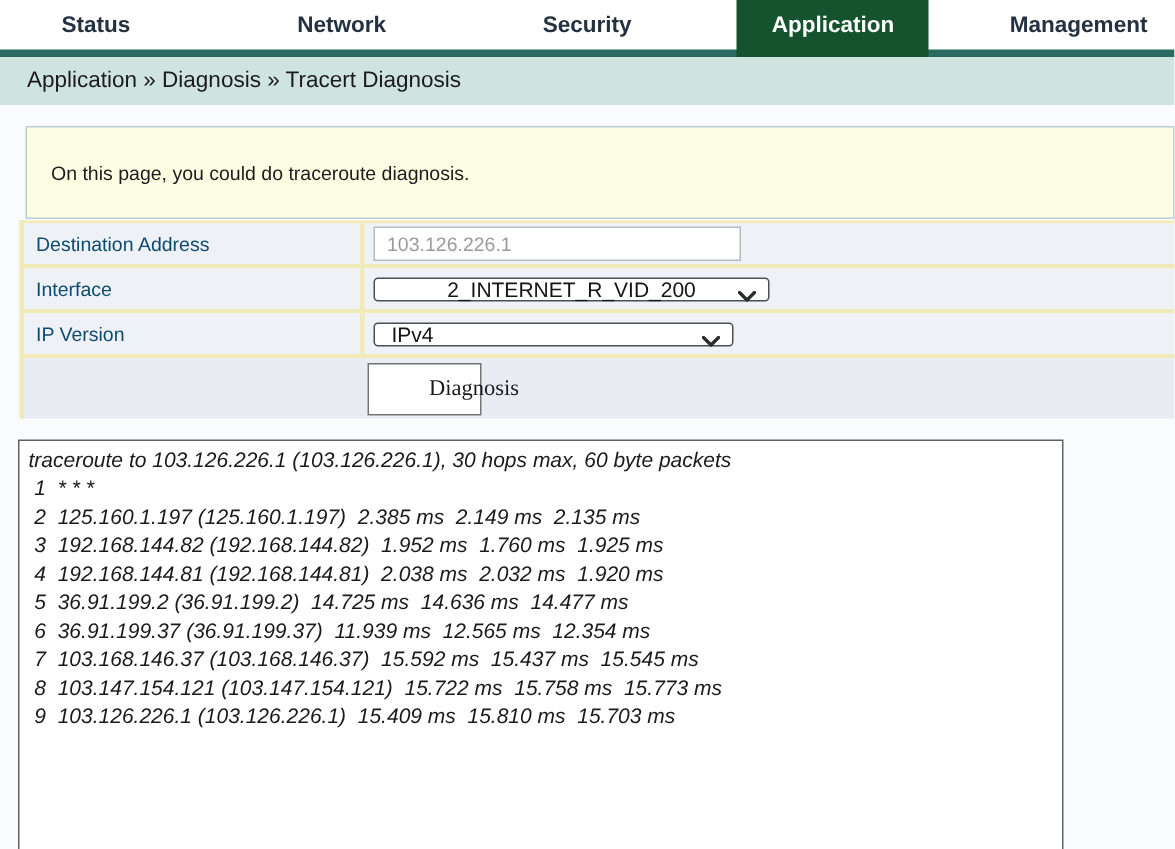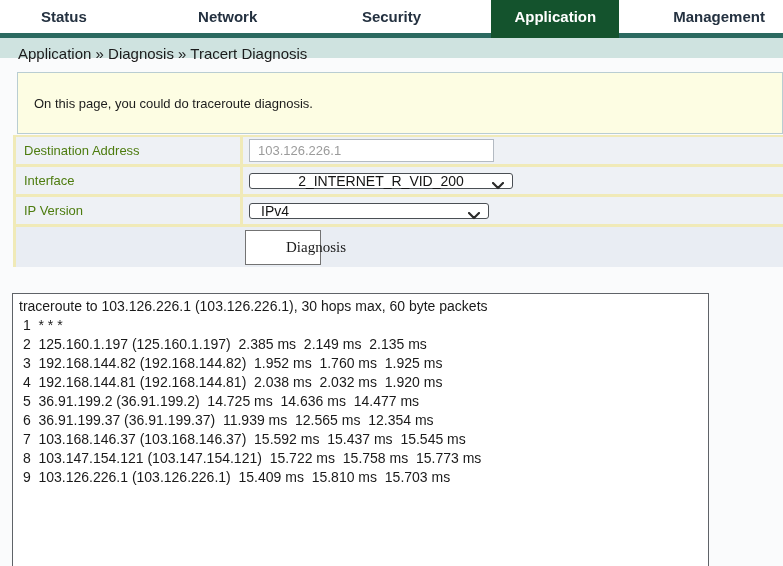--- a/index.html
+++ b/index.html
@@ -8,35 +8,35 @@
 
   
   .tabbar { position:relative; height:38px; background:#ffffff; }
   .teal-band { position:absolute; left:0; right:0; bottom:0; height:5px; background:#2b6a60; }
   .tabs { display:flex; height:38px; align-items:flex-start; position:relative;gap:36px; }
   .tab { width:137px; height:33px; line-height:33px; text-align:center;
          font-size:15px; font-weight:bold; color:#243140; cursor:pointer; }
   .tab.active { height:38px; line-height:34px; background:#14532d; color:#ffffff; z-index:2; }
 
   
-  .breadcrumb { height:20px; line-height:32px; background:#cfe3e0;
+  .breadcrumb { height:32px; line-height:32px; background:#cfe3e0;
                 padding-left:18px; font-size:15px; color:#1b1b1b; }
 
   
   .info-box { margin:14px 0 0 17px; width:calc(100% - 17px); height:62px;
               background:#fdfde3; border:1px solid #b9cdd2;
               display:flex; align-items:center; padding-left:16px;
               font-size:13px; color:#1c1c1c; }
 
   
   .form-table { margin:1px 0 0 13px; width:calc(100% - 13px);
                 border-left:3px solid #f0eab8; border-top:2px solid #f0eab8; }
   .frow { height:30px; background:#eef1f5; border-bottom:3px solid #f0eab8;
           display:flex; align-items:center; }
-  .flabel { width:224px; padding-left:8px; font-size:13px; color:#4d7c0f; }
+  .flabel { width:224px; padding-left:8px; font-size:13px; color:#0c4a6e; }
   .fdiv { width:3px; align-self:stretch; background:#f0eab8; }
   .ffield { flex:1; padding-left:6px; display:flex; align-items:center; }
 
   .text-input { width:245px; height:23px; border:1px solid #b3bac2; background:#ffffff;
                 font-size:13px; color:#9b9b9b; padding:0 8px;
                 font-family:"Liberation Sans","DejaVu Sans",sans-serif; }
 
   .select { position:relative; height:16px; background:#ffffff;
             border:1px solid #4a4f54; border-radius:3px;
             display:flex; align-items:center; font-size:14px; color:#141414; cursor:pointer; }
@@ -48,21 +48,21 @@
   
   .button-row { height:40px; background:#e9edf3; display:flex; align-items:center; }
   .diag-btn { margin-left:229px; width:76px; height:35px; background:#ffffff;
               border:1px solid #737373; font-family:"Liberation Serif","DejaVu Serif",serif;
               font-size:15px; color:#1b1b1b; cursor:pointer;padding-left:40px; }
 
   
   .output-box { position:absolute; left:12px; top:293px; width:697px; height:290px;
                 background:#ffffff; border:1px solid #5f6368; padding:3px 6px;
                 overflow:hidden; }
-  .out-line { white-space:pre; font-size:14px; line-height:19px; color:#1a1a1a; }
+  .out-line { white-space:pre; font-size:14px; line-height:19px; color:#1a1a1a;font-style:italic; }
 </style>
 </head>
 <body>
 
 <div class="tabbar">
   <div class="teal-band"></div>
   <div class="tabs">
     <div class="tab">Status</div>
     <div class="tab">Network</div>
     <div class="tab">Security</div>

